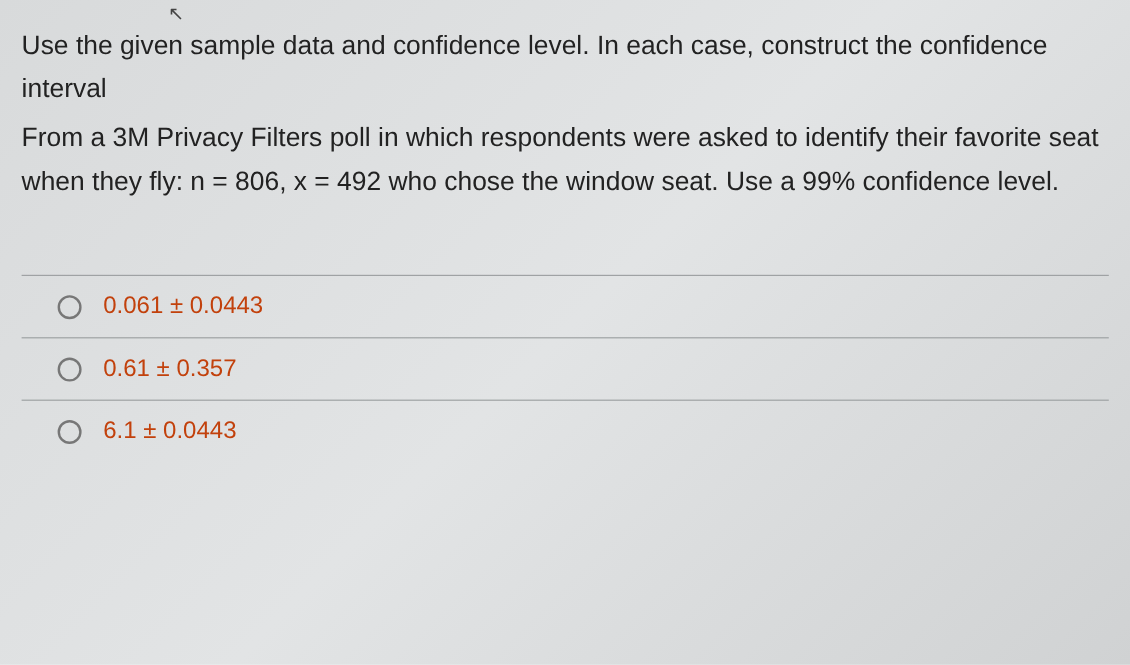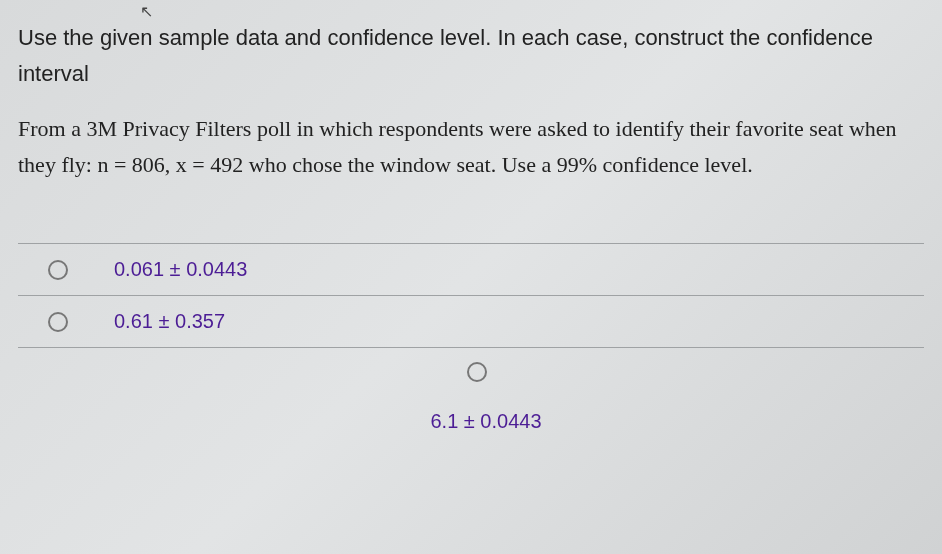--- a/index.html
+++ b/index.html
@@ -13,46 +13,43 @@
       font-family: Arial, Helvetica, sans-serif;
       background: linear-gradient(135deg, #d8dadb 0%, #e2e4e5 50%, #d0d2d3 100%);
       color: #2a2a2a;
       padding: 20px 18px 0 18px;
       position: relative;
       overflow: hidden;
     }
     .question-stem {
       font-size: 22px;
       line-height: 1.65;
-      margin-bottom: 18px;
+      margin-bottom: 4px;
       color: #222;
     }
     .question-sub {
       font-size: 22px;
       line-height: 1.65;
       margin-bottom: 60px;
       color: #222;
-      font-family: Liberation Serif, serif;
     }
     .options {
       margin-top: 20px;
     }
     .option-row {
       display: flex;
       align-items: center;
       padding: 14px 0 14px 30px;
       border-top: 1px solid #9fa2a4;
       font-size: 20px;
-      color: #4c1d95;
-      gap: 28px;
+      color: #c2410c;
     }
     .option-row:last-child {
       border-bottom: 1px solid #9fa2a4;
       border-bottom: none;
-      flex-direction: column;
     }
     .radio {
       width: 20px;
       height: 20px;
       border: 2px solid #777;
       border-radius: 50%;
       margin-right: 18px;
       flex-shrink: 0;
       background: transparent;
     }

